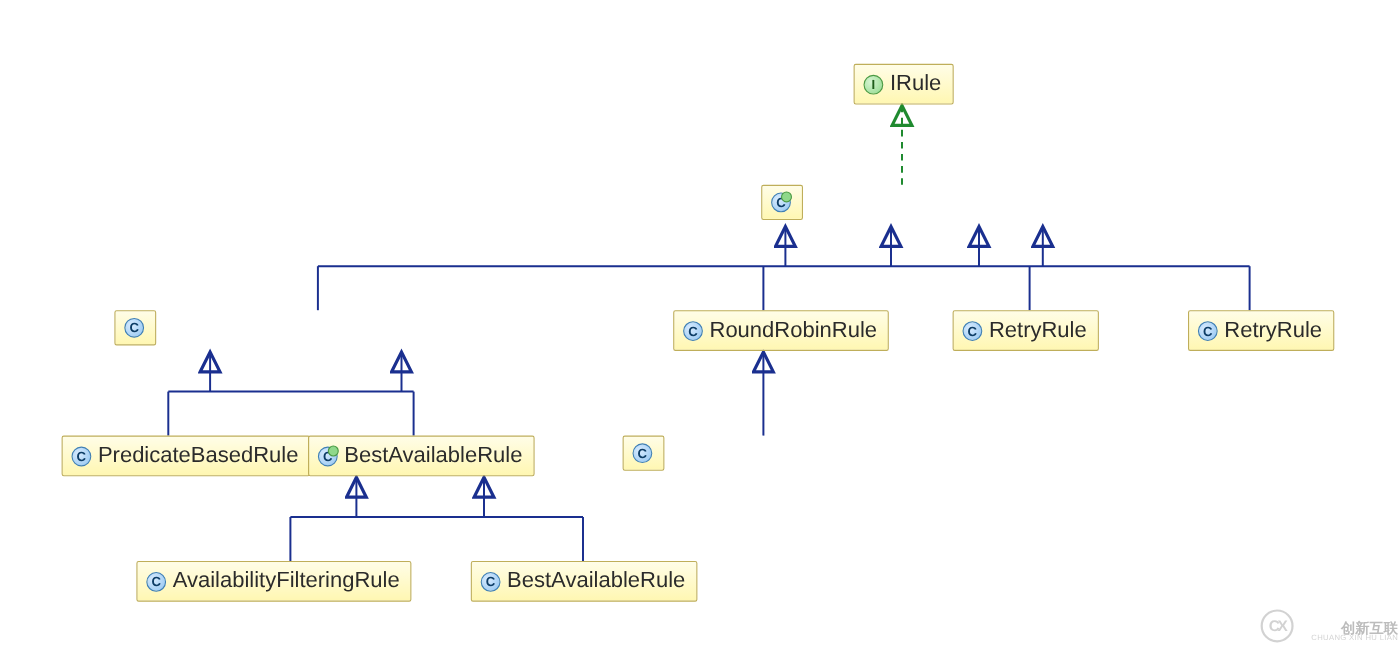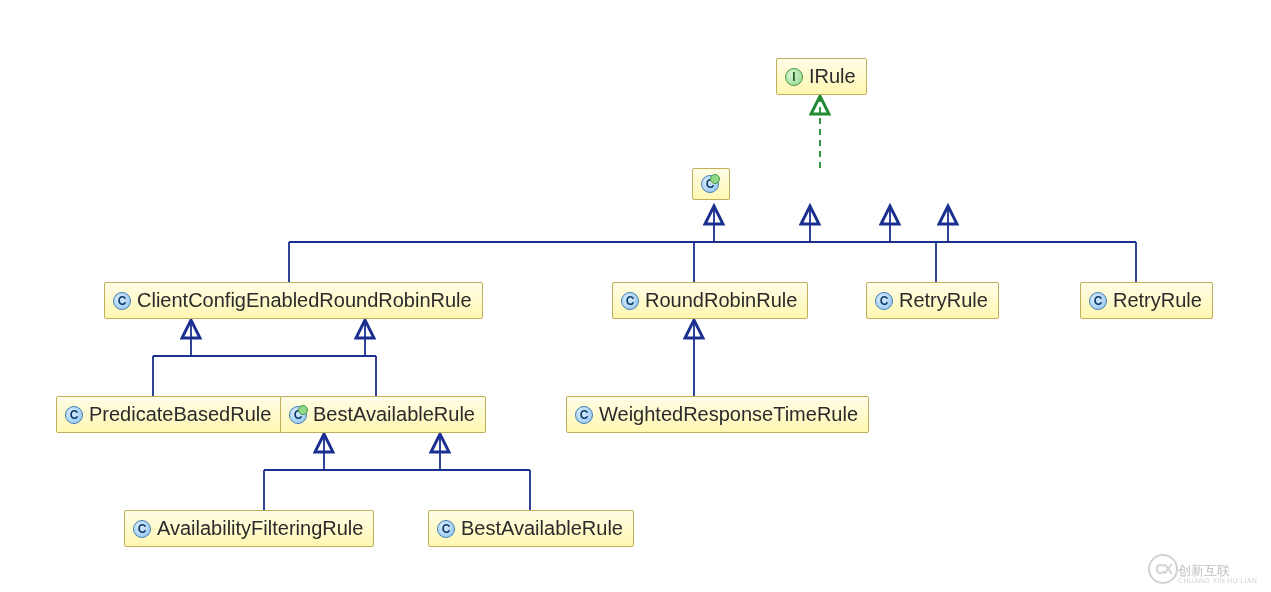--- a/index.html
+++ b/index.html
@@ -73,48 +73,49 @@
   }
   svg.connectors {
     position: absolute;
     top: 0; left: 0;
     width: 1271px;
     height: 592px;
     pointer-events: none;
   }
   .watermark {
     position: absolute;
-    right: 14px;
+    right: 0;
     bottom: 8px;
     opacity: 0.65;
     display: flex;
     align-items: center;
-    gap: 0;
+    gap: 16px;
     font-size: 12px;
     color: #888;
+    text-align: right;
   }
   .watermark .mark-circle {
     width: 26px;
     height: 26px;
     border: 2px solid #bbb;
     border-radius: 50%;
     display: flex;
     align-items: center;
     justify-content: center;
     font-weight: bold;
     color: #bbb;
     font-size: 14px;
     letter-spacing: -2px;
   }
   .watermark .mark-text {
     display: flex;
     flex-direction: column;
     line-height: 1;
   }
-  .watermark .mark-text .cn { font-size: 13px; color:#999; font-weight:normal;margin-top:11px;}
+  .watermark .mark-text .cn { font-size: 13px; color:#999; font-weight:bold;margin-top:11px;}
   .watermark .mark-text .py { font-size: 7px; color:#bbb; letter-spacing:0.3px;}
 </style>
 </head>
 <body>
 
 <div class="canvas">
 
   <svg class="connectors">
     <defs>
       <marker id="arrow-impl" markerWidth="14" markerHeight="14" refX="11" refY="6" orient="auto">
@@ -158,21 +159,20 @@
     <span class="icon icon-interface">I</span>
     <span class="label">IRule</span>
   </div>
 
   <div class="node" style="left:692px; top:168px;">
     <span class="icon icon-abstract">C</span>
   </div>
 
   <div class="node" style="left:104px; top:282px;">
     <span class="icon icon-class">C</span>
-    <span class="label">ClientConfigEnabledRoundRobinRule</span>
   </div>
   <div class="node" style="left:612px; top:282px;">
     <span class="icon icon-class">C</span>
     <span class="label">RoundRobinRule</span>
   </div>
   <div class="node" style="left:866px; top:282px;">
     <span class="icon icon-class">C</span>
     <span class="label">RetryRule</span>
   </div>
   <div class="node" style="left:1080px; top:282px;">
@@ -183,21 +183,20 @@
   <div class="node" style="left:56px; top:396px;">
     <span class="icon icon-class">C</span>
     <span class="label">PredicateBasedRule</span>
   </div>
   <div class="node" style="left:280px; top:396px;">
     <span class="icon icon-abstract">C</span>
     <span class="label">BestAvailableRule</span>
   </div>
   <div class="node" style="left:566px; top:396px;">
     <span class="icon icon-class">C</span>
-    <span class="label">WeightedResponseTimeRule</span>
   </div>
 
   <div class="node" style="left:124px; top:510px;">
     <span class="icon icon-class">C</span>
     <span class="label">AvailabilityFilteringRule</span>
   </div>
   <div class="node" style="left:428px; top:510px;">
     <span class="icon icon-class">C</span>
     <span class="label">BestAvailableRule</span>
   </div>

